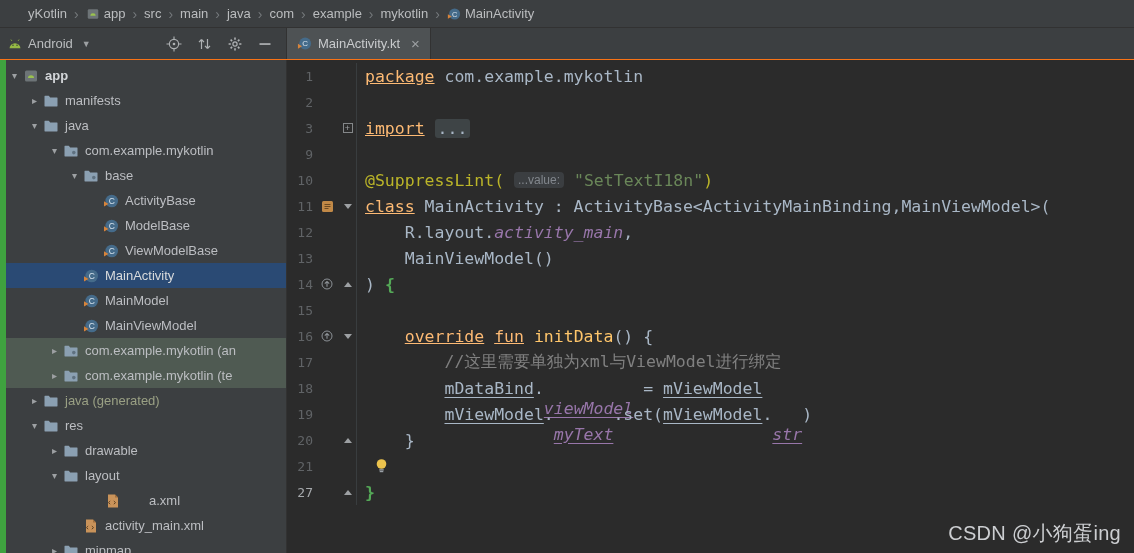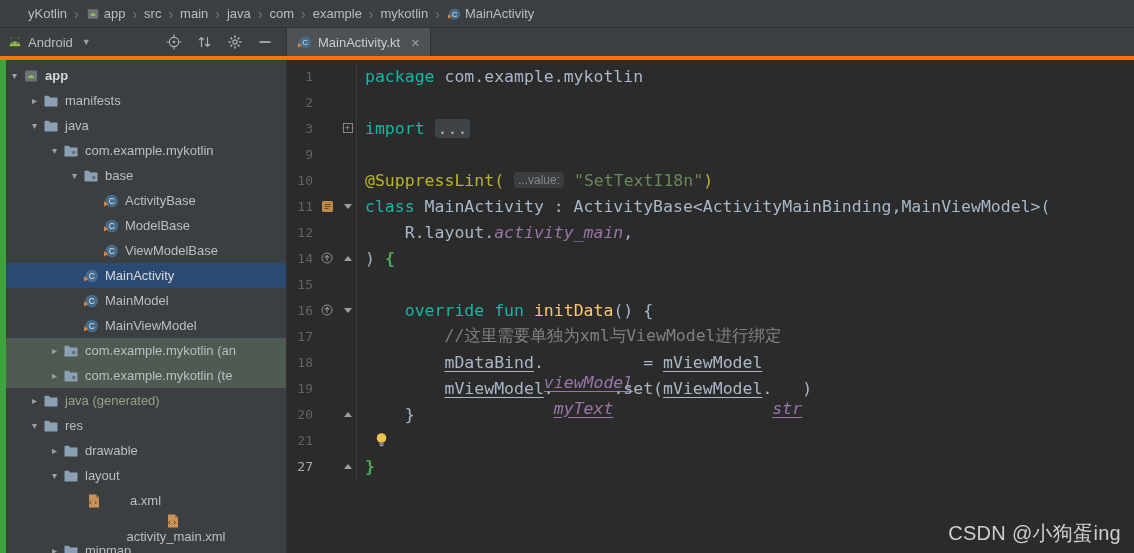--- a/index.html
+++ b/index.html
@@ -12,21 +12,21 @@
   .bar1{
     height:28px;background:#3c3f41;border-bottom:1px solid #323232;
     box-sizing:border-box;display:flex;align-items:center;
     padding-left:2px;color:#bbbdbf;font-size:13px;white-space:nowrap;
   }
   .bc-item{display:inline-flex;align-items:center;gap:4px;padding:0 2px;cursor:default;}
   .bc-sep{color:#75797c;margin:0 5px;font-size:14px;}
   .bc-ico{display:inline-flex;width:14px;height:14px;align-items:center;}
   .bc-ico svg{width:14px;height:14px;}
   
-  .bar2{height:32px;background:#3c3f41;border-bottom:4px solid #f97316;box-sizing:border-box;display:flex;justify-content:center;}
+  .bar2{height:32px;background:#3c3f41;border-bottom:1px solid #f97316;box-sizing:border-box;display:flex;justify-content:center;}
   .bar2-left{
     width:287px;box-sizing:border-box;border-right:1px solid #323232;
     display:flex;align-items:center;padding:0 14px 0 8px;
   }
   .device-sel{display:flex;align-items:center;gap:6px;color:#bbbdbf;font-size:13px;}
   .caret{color:#9da0a3;font-size:9px;margin-left:3px;}
   .tool-icons{margin-left:auto;display:flex;align-items:center;gap:15px;}
   .tool-icon{display:inline-flex;align-items:center;}
   .tab-bar{flex:1;display:flex;align-items:stretch;background:#3c3f41;}
   .tab{
@@ -67,21 +67,21 @@
     width:18px;flex:none;align-self:stretch;display:flex;justify-content:center;align-items:center;
     border-right:1px solid #393d3f;box-sizing:border-box;
   }
   .code{
     padding-left:8px;white-space:pre;
     font-family:"DejaVu Sans Mono",monospace;font-size:16.5px;color:#a9b7c6;
     display:flex;align-items:center;
   }
   .code span{white-space:pre;}
   
-  .tk-kw{color:#14b8a6;}
+  .tk-kw{color:#fdba74;text-decoration:underline;}
   .tk-pl{color:#a9b7c6;}
   .tk-str{color:#6a8759;}
   .tk-ann{color:#bbb529;}
   .tk-cmt{color:#808080;}
   .tk-prop{color:#9876aa;font-style:italic;}
   .tk-propu{color:#9876aa;font-style:italic;text-decoration:underline;text-underline-offset:3px;margin-top:40px;}
   .tk-varu{color:#a9b7c6;text-decoration:underline;text-underline-offset:3px;}
   .tk-fn{color:#ffc66b;}
   .tk-brace{color:#54a857;font-weight:bold;}
   .tk-hint{
@@ -383,32 +383,32 @@
       </div>
       <div class="trow" style="padding-left: 46px;">
         <span class="tchevron">▾</span>
         <span class="ticon">
           <svg viewBox="0 0 16 16">
             <path d="M1.5 4.6V3.2c0-.3.2-.5.5-.5h3.5c.2 0 .4.1.5.2l1.2 1.5h6.8c.3 0 .5.2.5.5v8.2c0 .3-.2.5-.5.5H2c-.3 0-.5-.2-.5-.5z" fill="#8ba0b2"></path>
           </svg>
         </span>
         <span class="tlabel">layout</span>
       </div>
-      <div class="trow" style="padding-left: 47px; gap: 22px;">
+      <div class="trow" style="padding-left: 66px; gap: 22px;">
         <span class="tchevron"></span>
         <span class="ticon">
           <svg viewBox="0 0 16 16">
             <path d="M3 1.5h7l3 3v10H3z" fill="#c9935a"></path>
             <path d="M10 1.5l3 3h-3z" fill="#a26f3d"></path>
             <path d="M5.2 8l-1.7 1.6 1.7 1.6M8.8 8l1.7 1.6-1.7 1.6" stroke="#5e4122" stroke-width="1" fill="none"></path>
           </svg>
         </span>
         <span class="tlabel">a.xml</span>
       </div>
-      <div class="trow" style="padding-left: 66px; flex-direction: column;">
+      <div class="trow" style="padding-left: 66px;">
         <span class="tchevron"></span>
         <span class="ticon">
           <svg viewBox="0 0 16 16">
             <path d="M3 1.5h7l3 3v10H3z" fill="#c9935a"></path>
             <path d="M10 1.5l3 3h-3z" fill="#a26f3d"></path>
             <path d="M5.2 8l-1.7 1.6 1.7 1.6M8.8 8l1.7 1.6-1.7 1.6" stroke="#5e4122" stroke-width="1" fill="none"></path>
           </svg>
         </span>
         <span class="tlabel">activity_main.xml</span>
       </div>
@@ -471,20 +471,26 @@
           </span>
           <span class="code"><span class="tk-kw">class</span><span class="tk-pl"> MainActivity : ActivityBase&lt;ActivityMainBinding,MainViewModel&gt;(</span></span>
         </div>
         <div class="eline">
           <span class="lnum">12</span>
           <span class="gico"></span>
           <span class="gfold"></span>
           <span class="code"><span class="tk-pl">    R.layout.</span><span class="tk-prop">activity_main</span><span class="tk-pl">,</span></span>
         </div>
         <div class="eline">
+          <span class="lnum">13</span>
+          <span class="gico"></span>
+          <span class="gfold"></span>
+          <span class="code"><span class="tk-pl">    MainViewModel()</span></span>
+        </div>
+        <div class="eline">
           <span class="lnum">14</span>
           <span class="gico">
             <span class="gicon">
               <svg width="12" height="12" viewBox="0 0 12 12">
                 <circle cx="6" cy="6" r="5" fill="none" stroke="#8c9196" stroke-width="1"></circle>
                 <path d="M6 8.7V3.4M6 3.4 3.8 5.6M6 3.4l2.2 2.2" stroke="#8c9196" stroke-width="1.1" fill="none"></path>
               </svg>
             </span>
           </span>
           <span class="gfold">

